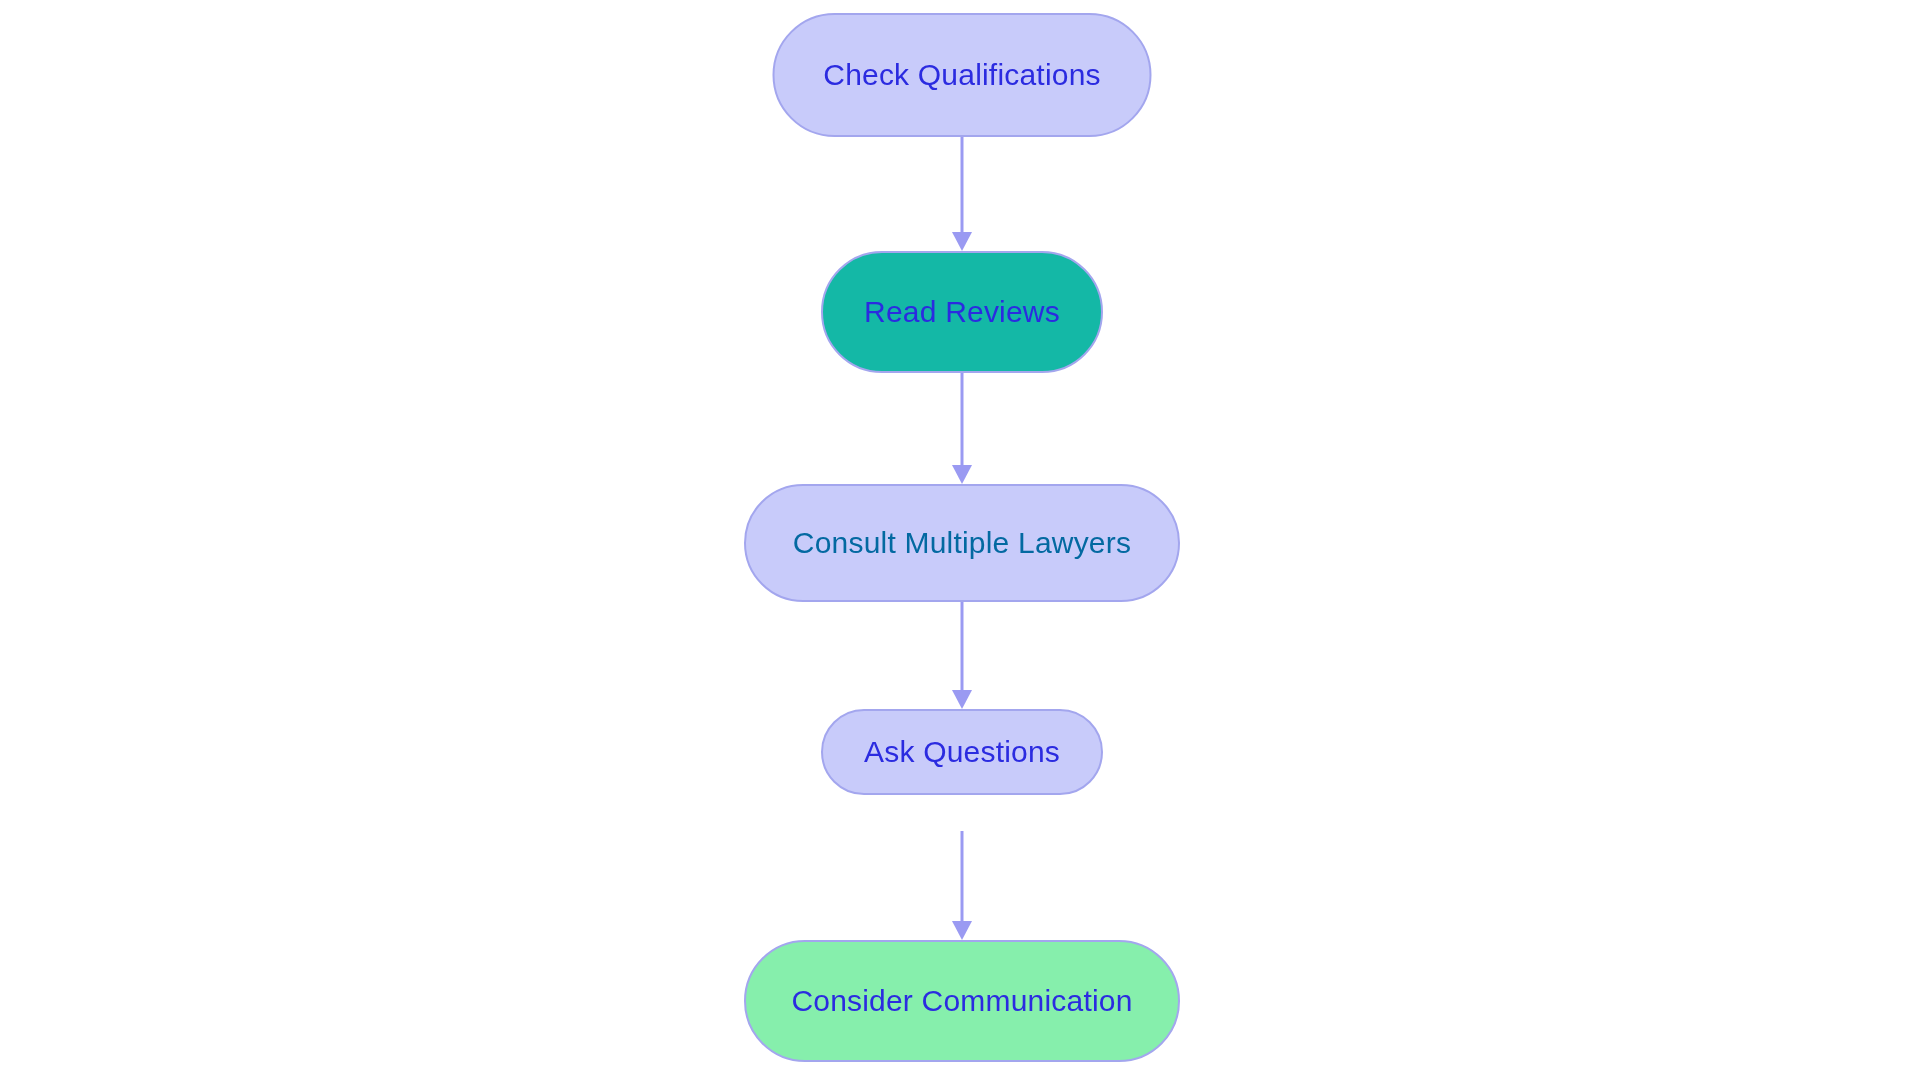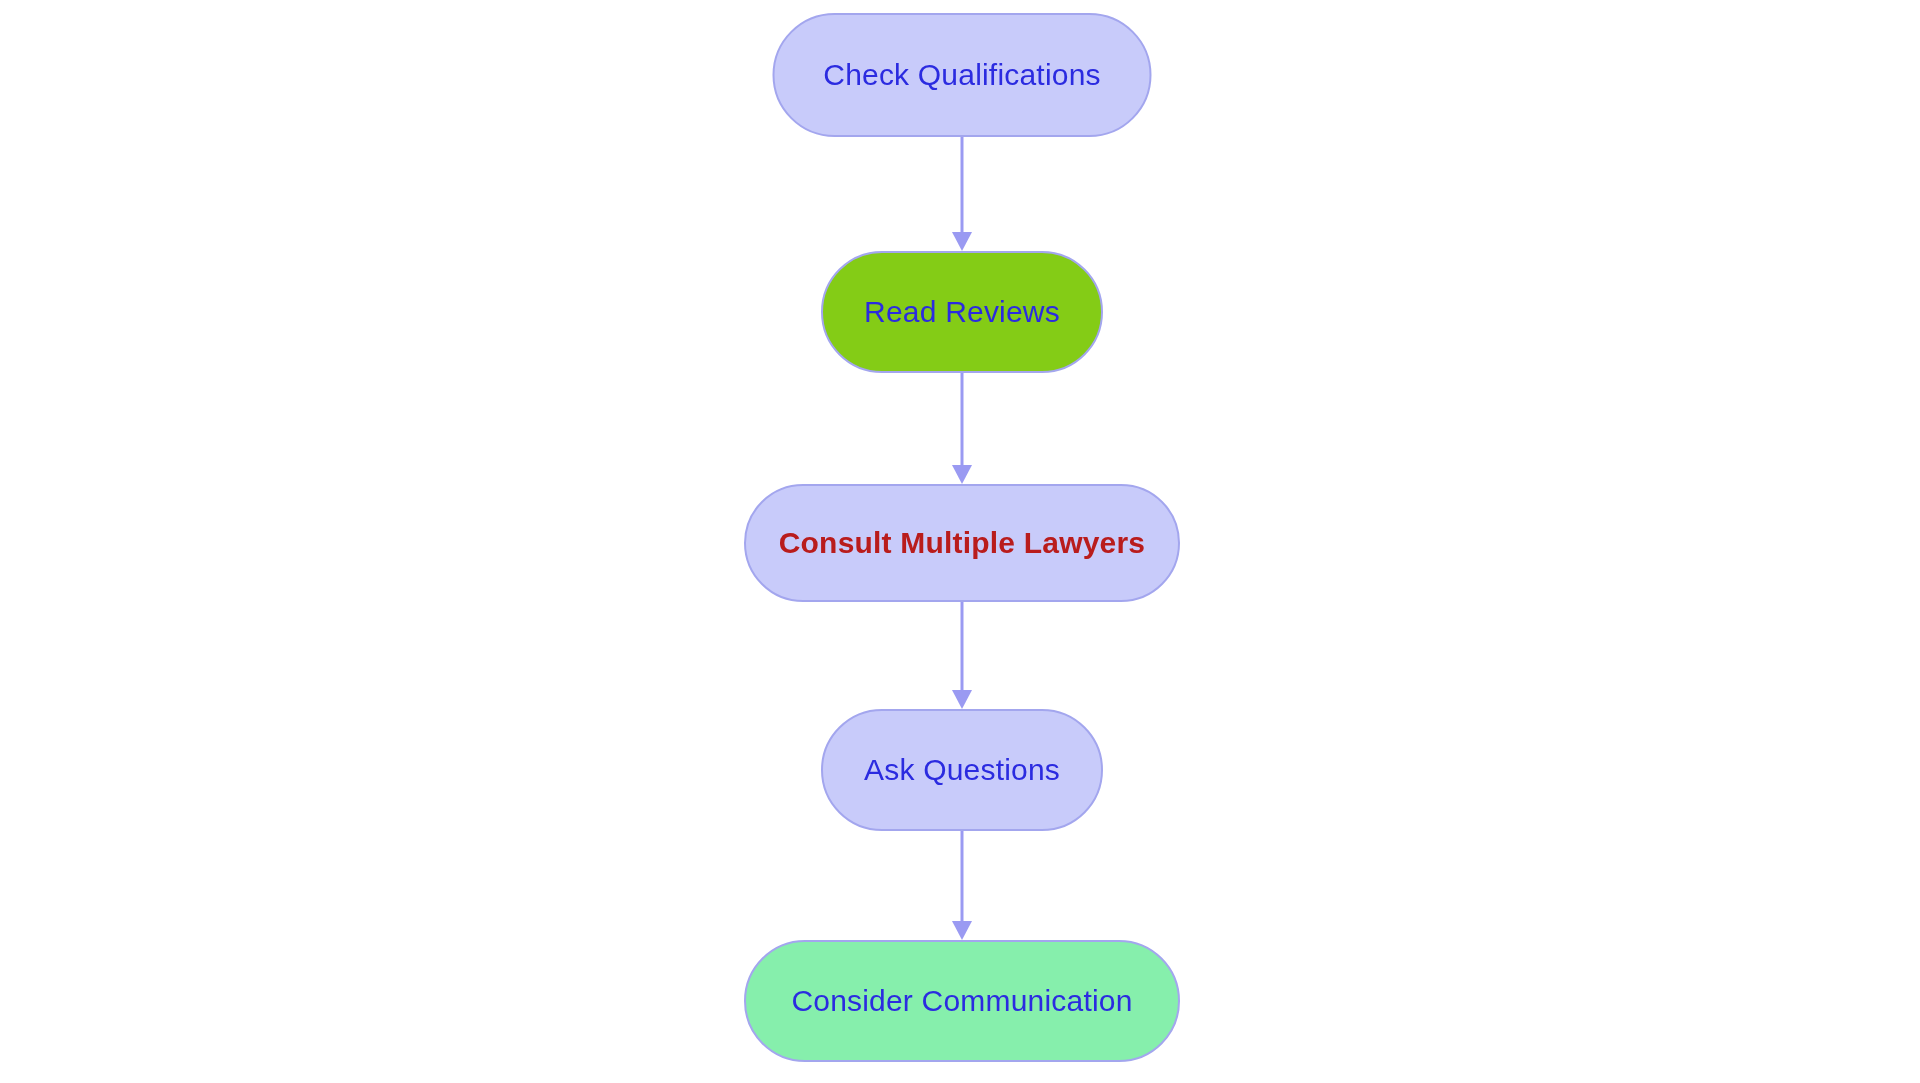--- a/index.html
+++ b/index.html
@@ -80,25 +80,25 @@
     </div>
     <div class="connector" style="left: 962px; top: 831px; width: 26px; height: 109px;">
       <svg width="26" height="109" viewBox="0 0 26 109">
         <line x1="13" y1="0" x2="13" y2="90" stroke="#9a9af2" stroke-width="3"></line>
         <polygon points="3,90 23,90 13,109" fill="#9a9af2"></polygon>
       </svg>
     </div>
     <div class="node" style="left: 962px; top: 13px; width: 379px; height: 124px; background: rgb(200, 203, 250); border-color: rgb(163, 166, 238);">
       <span class="node-label" style="color: rgb(43, 43, 224);">Check Qualifications</span>
     </div>
-    <div class="node" style="left: 962px; top: 251px; width: 282px; height: 122px; background: #84cc16; border-color: rgb(163, 166, 238);">
+    <div class="node" style="left: 962px; top: 251px; width: 282px; height: 122px; background: #14b8a6; border-color: rgb(163, 166, 238);">
       <span class="node-label" style="color: rgb(43, 43, 224);">Read Reviews</span>
     </div>
     <div class="node" style="left: 962px; top: 484px; width: 436px; height: 118px; background: rgb(200, 203, 250); border-color: rgb(163, 166, 238);">
-      <span class="node-label" style="color: #b91c1c; font-weight: bold;">Consult Multiple Lawyers</span>
+      <span class="node-label" style="color: #0369a1;">Consult Multiple Lawyers</span>
     </div>
-    <div class="node" style="left: 962px; top: 709px; width: 282px; height: 122px; background: rgb(200, 203, 250); border-color: rgb(163, 166, 238);">
+    <div class="node" style="left: 962px; top: 709px; width: 282px; height: 86px; background: rgb(200, 203, 250); border-color: rgb(163, 166, 238);">
       <span class="node-label" style="color: rgb(43, 43, 224);">Ask Questions</span>
     </div>
     <div class="node" style="left: 962px; top: 940px; width: 436px; height: 122px; background: #86efac; border-color: rgb(163, 166, 238);">
       <span class="node-label" style="color: rgb(43, 43, 224);">Consider Communication</span>
     </div>
   </div>
 
 </body></html>

